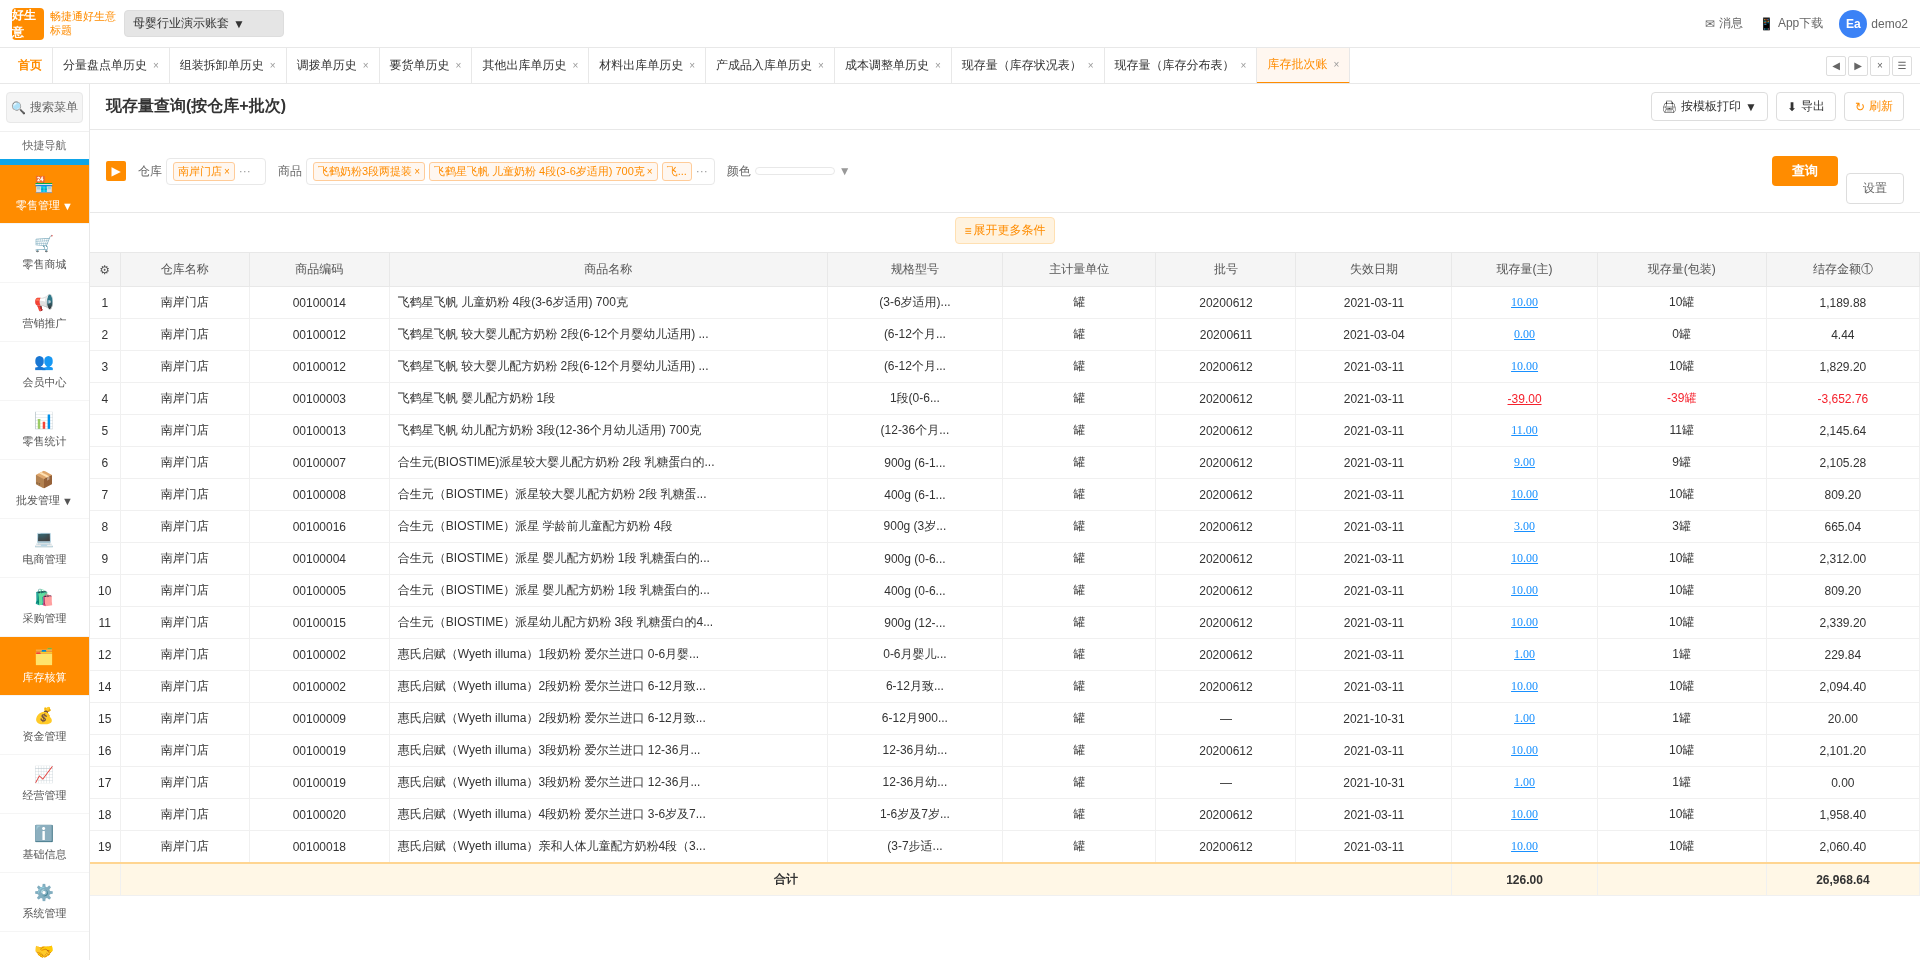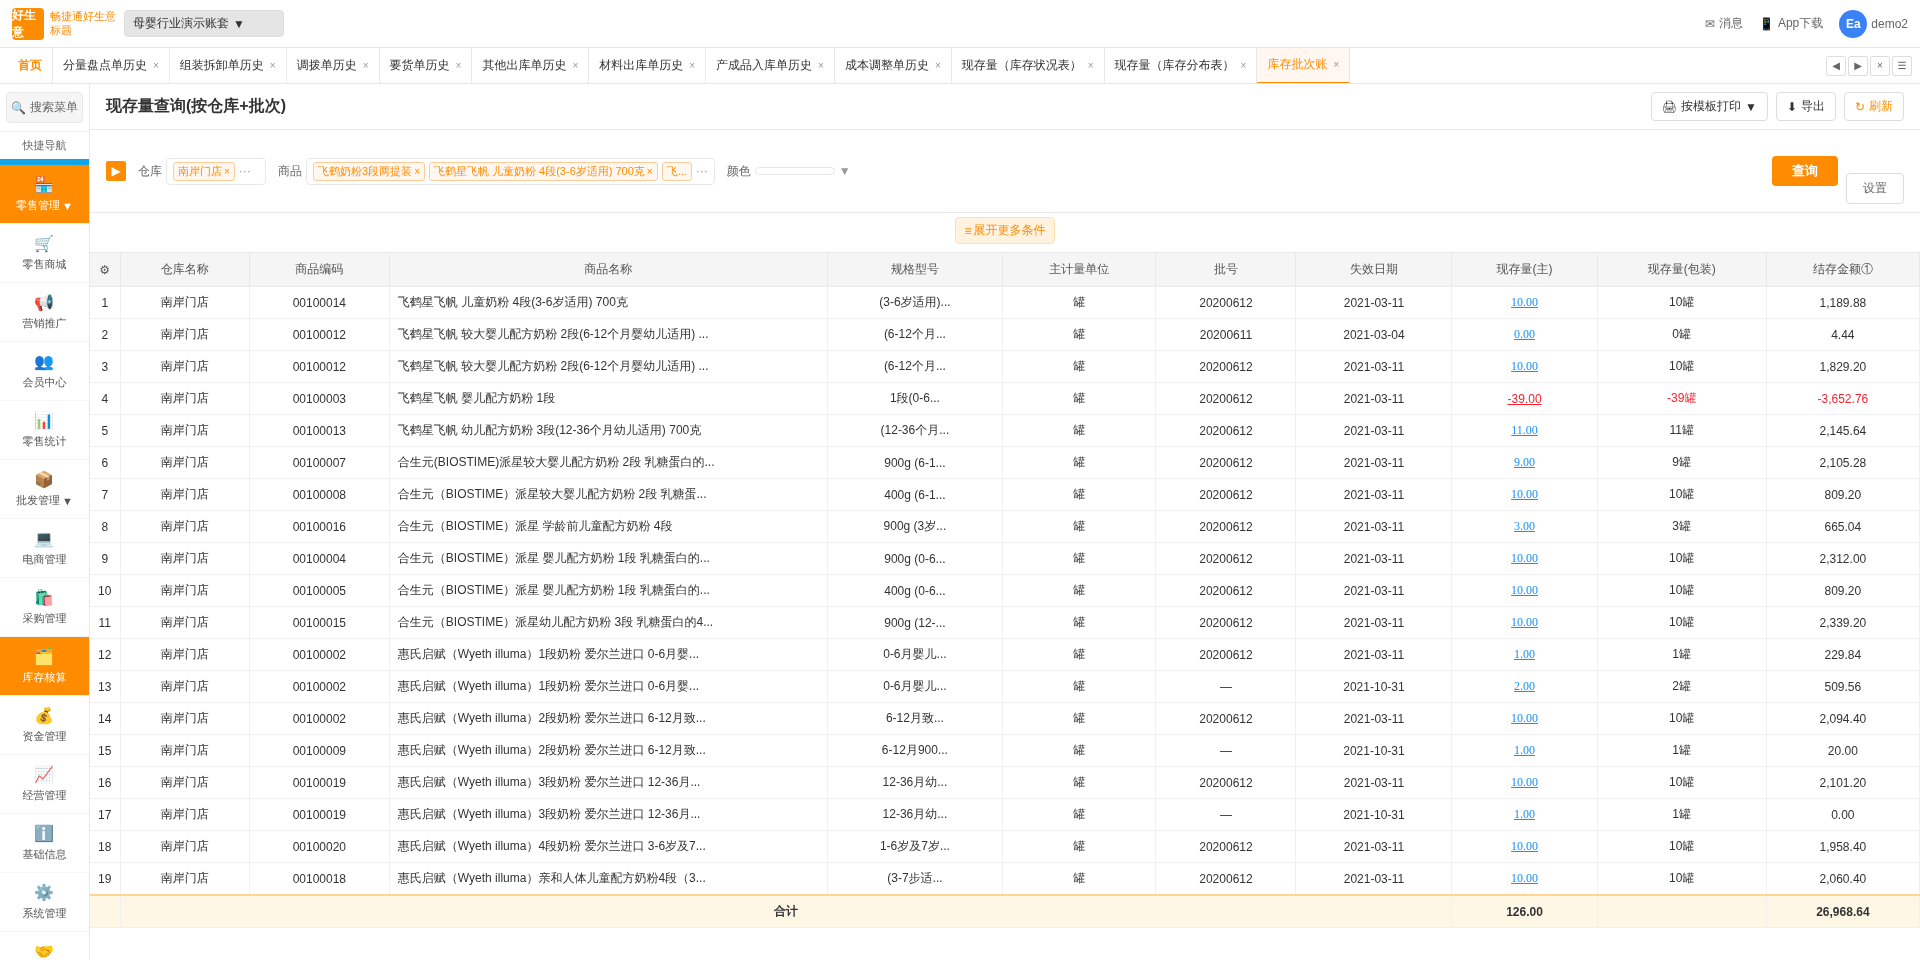--- a/index.html
+++ b/index.html
@@ -681,33 +681,20 @@
     <td class="name-cell" title="惠氏启赋（Wyeth illuma）1段奶粉 爱尔兰进口 0-6月婴...">惠氏启赋（Wyeth illuma）1段奶粉 爱尔兰进口 0-6月婴...</td>
     <td>0-6月婴儿...</td>
     <td>罐</td>
     <td>20200612</td>
     <td>2021-03-11</td>
     <td><span class="qty-link">1.00</span></td>
     <td style="">1罐</td>
     <td style="">229.84</td>
   </tr>
             <tr>
-    <td>13</td>
-    <td>南岸门店</td>
-    <td>00100002</td>
-    <td class="name-cell" title="惠氏启赋（Wyeth illuma）1段奶粉 爱尔兰进口 0-6月婴...">惠氏启赋（Wyeth illuma）1段奶粉 爱尔兰进口 0-6月婴...</td>
-    <td>0-6月婴儿...</td>
-    <td>罐</td>
-    <td>—</td>
-    <td>2021-10-31</td>
-    <td><span class="qty-link">2.00</span></td>
-    <td style="">2罐</td>
-    <td style="">509.56</td>
-  </tr>
-            <tr>
     <td>14</td>
     <td>南岸门店</td>
     <td>00100002</td>
     <td class="name-cell" title="惠氏启赋（Wyeth illuma）2段奶粉 爱尔兰进口 6-12月致...">惠氏启赋（Wyeth illuma）2段奶粉 爱尔兰进口 6-12月致...</td>
     <td>6-12月致...</td>
     <td>罐</td>
     <td>20200612</td>
     <td>2021-03-11</td>
     <td><span class="qty-link">10.00</span></td>
     <td style="">10罐</td>

